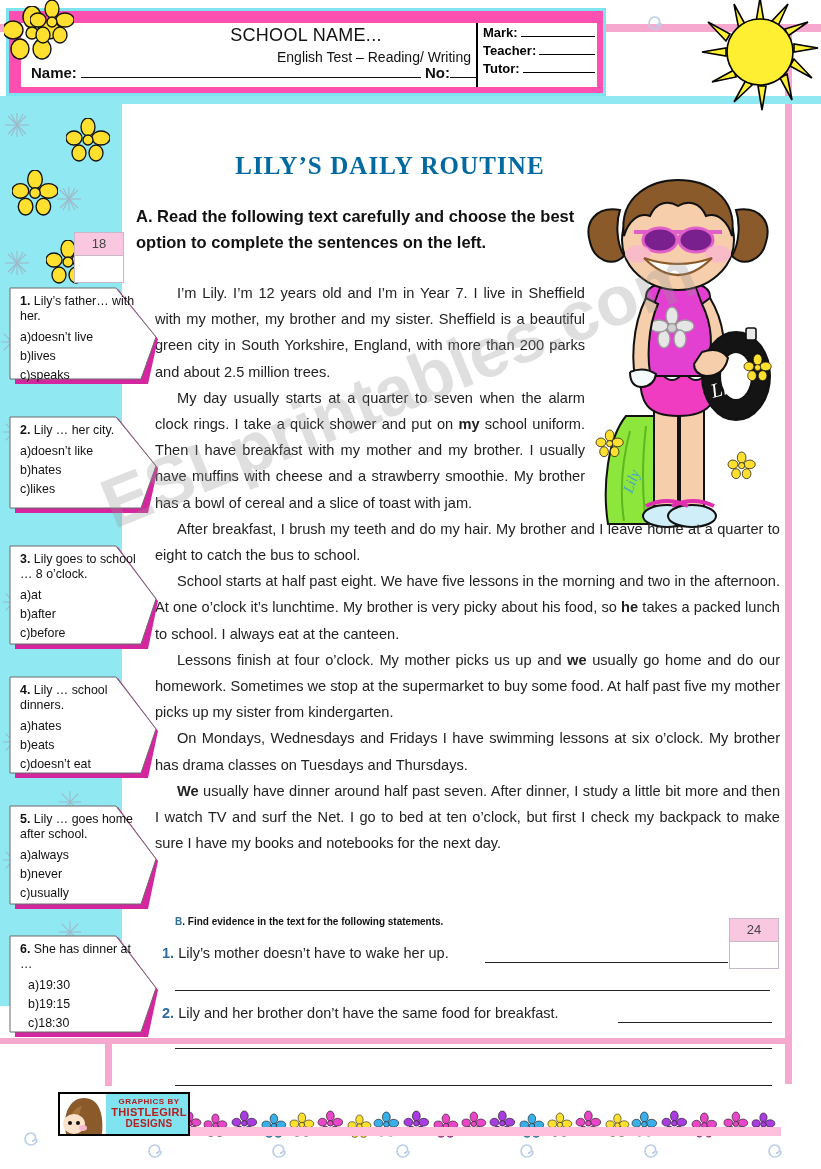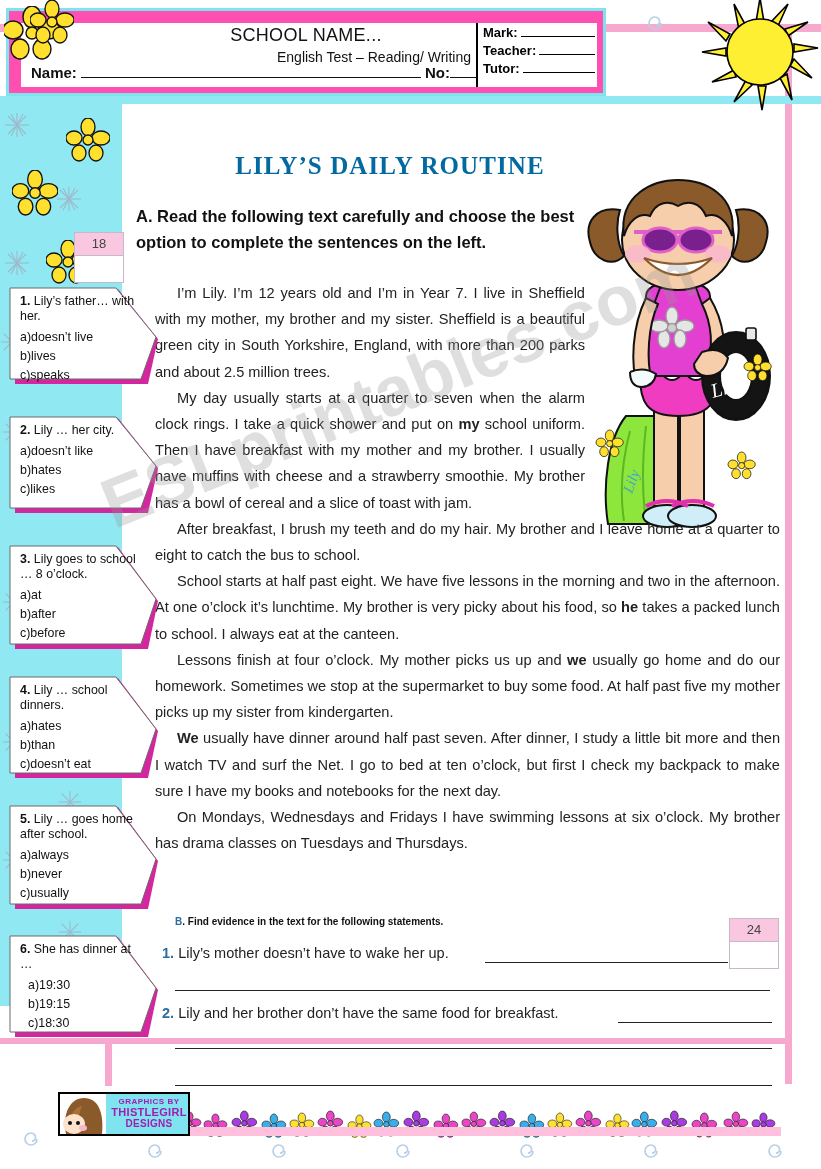--- a/index.html
+++ b/index.html
@@ -90,21 +90,21 @@
 
   
   #flowerband{position:absolute;left:176px;top:1108px;width:605px;height:34px;}
   #flowerband .pinkbar{position:absolute;left:0;top:19px;width:605px;height:9px;background:#ffc0dd;}
 
   
   #logo{position:absolute;left:58px;top:1092px;width:132px;height:44px;
      border:2px solid #000;box-sizing:border-box;background:#7fe3f0;overflow:hidden;}
   #logo .logohead{position:absolute;left:0;top:0;width:46px;height:40px;background:#fff;}
   #logo .logotext{position:absolute;left:48px;top:2px;width:82px;text-align:center;
-     color:#a21caf;font-weight:bold;line-height:11px;}
+     color:#b91c1c;font-weight:bold;line-height:11px;}
   #logo .lt1{font-size:8px;letter-spacing:.5px;}
   #logo .lt2{font-size:11px;letter-spacing:.3px;}
   #logo .lt3{font-size:10px;letter-spacing:.3px;}
 
   
   #watermark{position:absolute;left:90px;top:470px;width:640px;
      font-size:70px;font-weight:bold;color:rgba(150,150,150,.30);
      transform:rotate(-22deg);transform-origin:left top;
      white-space:nowrap;pointer-events:none;
      font-family:"Liberation Sans","DejaVu Sans",sans-serif;}
@@ -448,24 +448,24 @@
     <p class="pshort">
       <span>My day usually starts at a quarter to seven when the alarm clock rings.  I take a quick  shower and  put on </span><b>my</b><span> school uniform. Then I have breakfast with my mother and my brother. I usually have muffins with cheese and a strawberry smoothie. My brother has a bowl of cereal and a slice of toast with jam.</span>
     </p>
     <p>After breakfast, I brush my teeth and do my hair. My brother and I leave home at a quarter to eight to catch the bus to school.</p>
     <p>
       <span>School starts at half past eight. We have five lessons in the morning and two in the afternoon. At one o’clock it’s lunchtime. My brother is very picky about his food, so </span><b>he</b><span> takes a packed lunch to school. I always eat at the canteen.</span>
     </p>
     <p>
       <span>Lessons finish at four o’clock. My mother picks us up and </span><b>we</b><span> usually go home and do our homework. Sometimes we stop at the supermarket to buy some food. At half past five my mother picks up my sister from kindergarten.</span>
     </p>
+    <p>On Mondays, Wednesdays and Fridays I have swimming lessons at six o’clock. My brother has drama classes on Tuesdays and Thursdays.</p>
     <p>
       <b>We</b><span> usually have dinner around half past seven. After dinner, I study a little bit more and then I watch TV and surf the Net. I go to bed at ten o’clock, but first I check my backpack to make sure I have my books and notebooks for the next day.</span>
     </p>
-    <p>On Mondays, Wednesdays and Fridays I have swimming lessons at six o’clock. My brother has drama classes on Tuesdays and Thursdays.</p>
   </div>
 
   <div class="qwrap" style="left:8px;top:287px;width:152px;height:103px;">
     <svg class="qshape" width="152" height="103" viewBox="0 0 152 103">
       <path d="M7 97 L140 97 L150 52 L110 2 L7 2 Z" fill="#d4269e"></path>
       <path d="M2 92 L133 92 L148 50 L108 1 L2 1 Z" fill="#ffffff" stroke="#6a6a6a" stroke-width="1"></path>
     </svg>
     <div class="qcontent">
       <div class="qstem"><b>1.</b> <span>Lily’s   father… with her.</span></div>
       <div class="qoptrow">
@@ -543,21 +543,21 @@
     </svg>
     <div class="qcontent">
       <div class="qstem"><b>4.</b> <span>Lily … school dinners.</span></div>
       <div class="qoptrow">
           <span class="ol">a)</span>
           <span class="otext">hates</span>
           <span class="obox"></span>
         </div>
       <div class="qoptrow">
           <span class="ol">b)</span>
-          <span class="otext">than</span>
+          <span class="otext">eats</span>
           <span class="obox"></span>
         </div>
       <div class="qoptrow">
           <span class="ol">c)</span>
           <span class="otext">doesn’t eat</span>
           <span class="obox"></span>
         </div>
     </div>
   </div>
 

